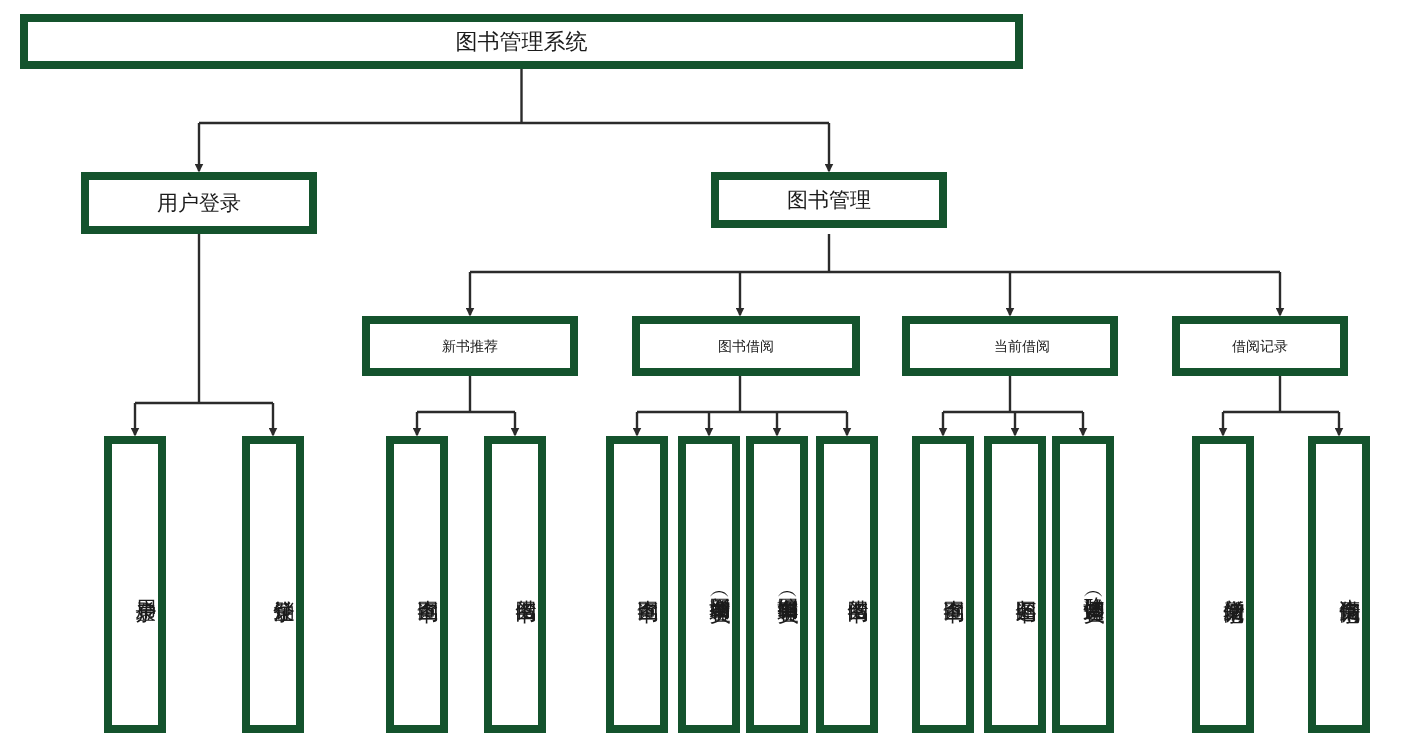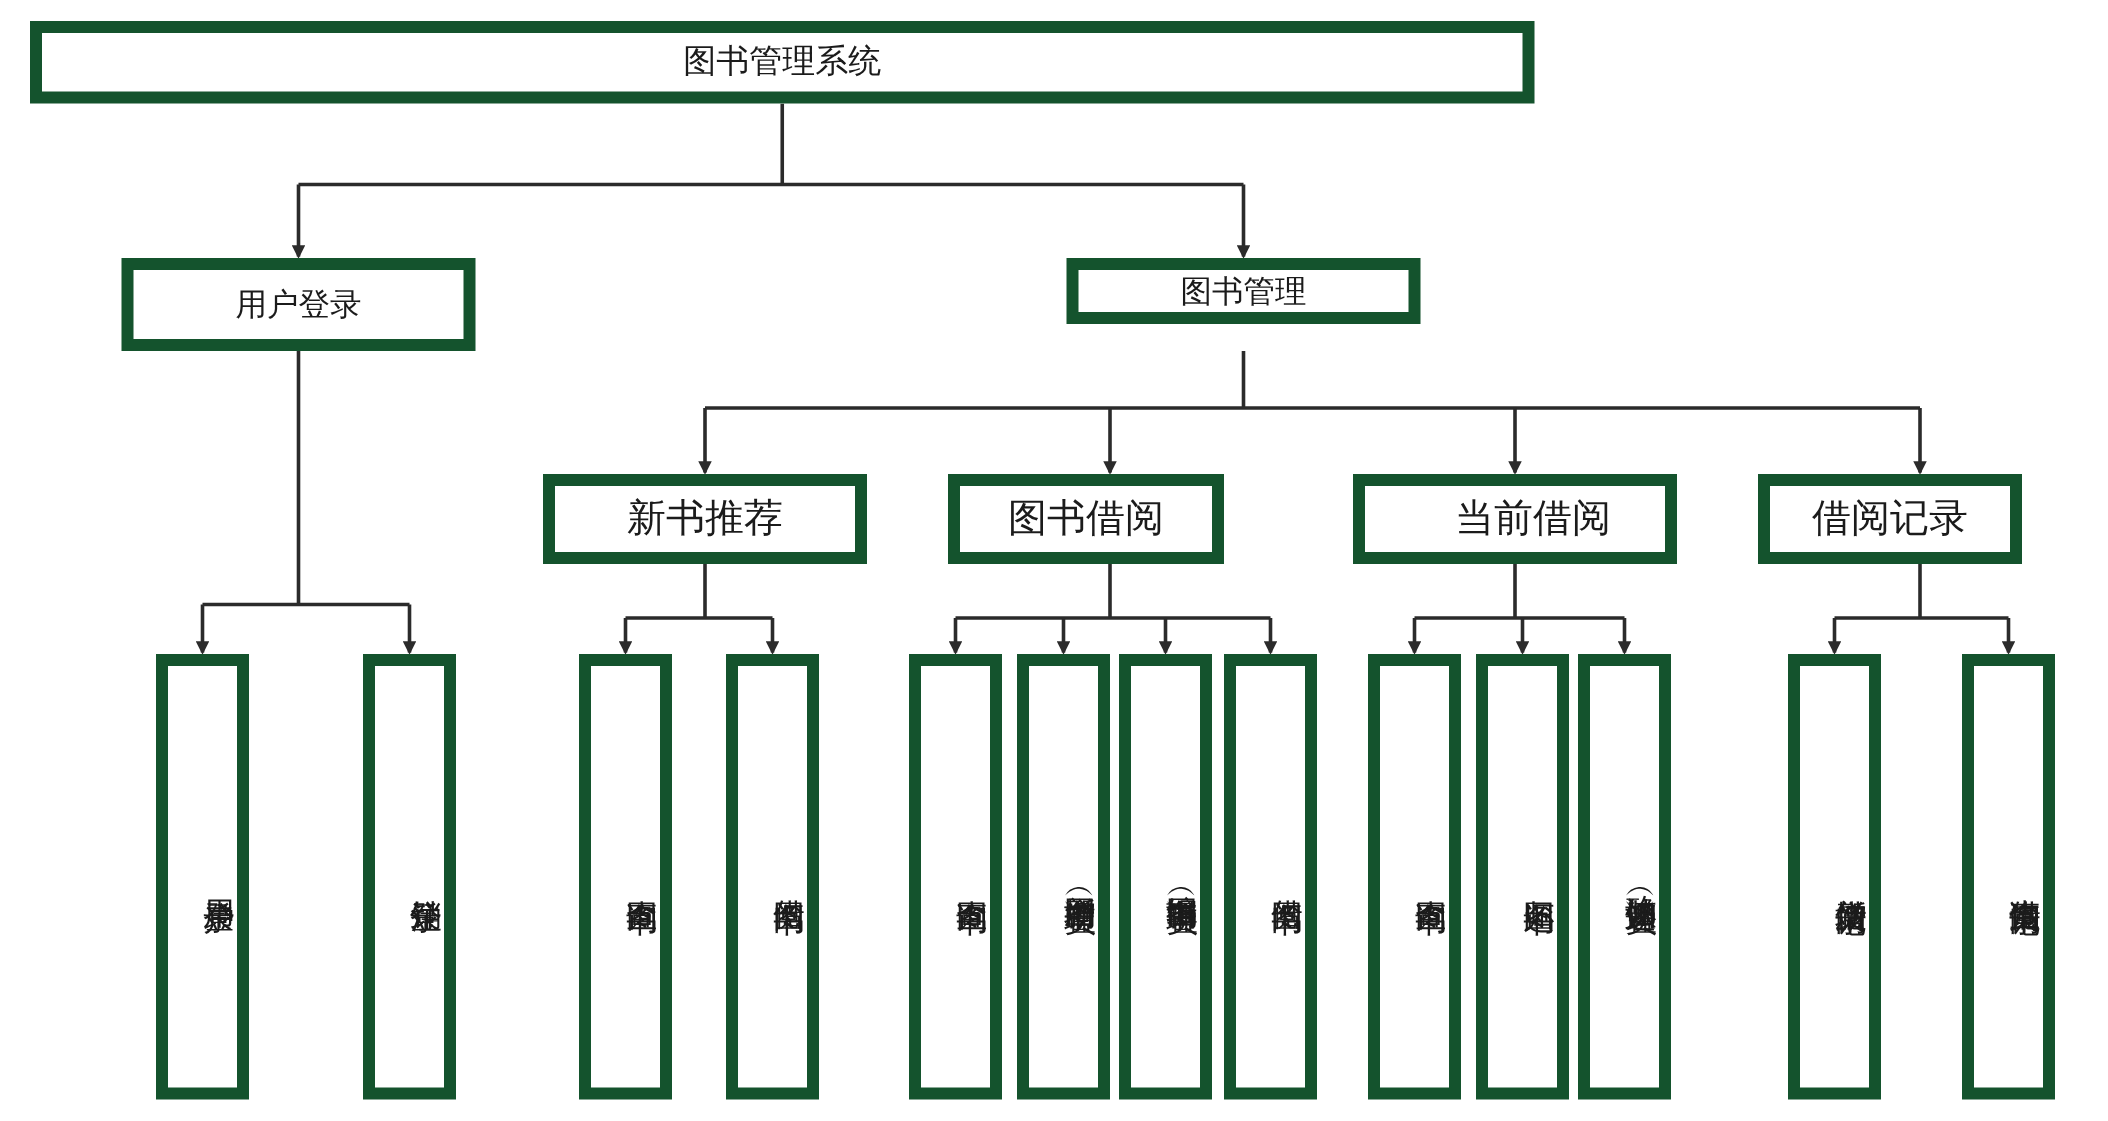--- a/index.html
+++ b/index.html
@@ -37,21 +37,21 @@
     line-height: 1.18;
     text-align: center;
   }
   .node.root {
     font-size: 22px;
   }
   .node.level2 {
     font-size: 21px;
   }
   .node.level3 {
-    font-size: 26px;
+    font-size: 14px;
   }
   .node.leaf {
     font-size: 21px;
     writing-mode: vertical-rl;
     text-orientation: upright;
     align-items: flex-start;
     justify-content: center;
     padding-top: 6px;
     padding-bottom: 6px;
     letter-spacing: 1px;
@@ -118,27 +118,27 @@
       </g>
   </svg>
 
   <div id="nodes-layer">
       <div class="node root" style="left: 20px; top: 14px; width: 1003px; height: 55px;">
         <span>图书管理系统</span>
       </div>
       <div class="node level2" style="left: 81px; top: 172px; width: 236px; height: 62px;">
         <span>用户登录</span>
       </div>
-      <div class="node level2" style="left: 711px; top: 172px; width: 236px; height: 44px;">
+      <div class="node level2" style="left: 711px; top: 172px; width: 236px; height: 56px;">
         <span>图书管理</span>
       </div>
       <div class="node level3" style="left: 362px; top: 316px; width: 216px; height: 60px;">
         <span>新书推荐</span>
       </div>
-      <div class="node level3" style="left: 632px; top: 316px; width: 184px; height: 60px;">
+      <div class="node level3" style="left: 632px; top: 316px; width: 228px; height: 60px;">
         <span>图书借阅</span>
       </div>
       <div class="node level3" style="left: 902px; top: 316px; width: 216px; height: 60px; padding-left: 24px;">
         <span>当前借阅</span>
       </div>
       <div class="node level3" style="left: 1172px; top: 316px; width: 176px; height: 60px;">
         <span>借阅记录</span>
       </div>
       <div class="node leaf" style="left: 104px; top: 436px; width: 62px; height: 297px;">
         <span class="vlabel">用户登录</span>

